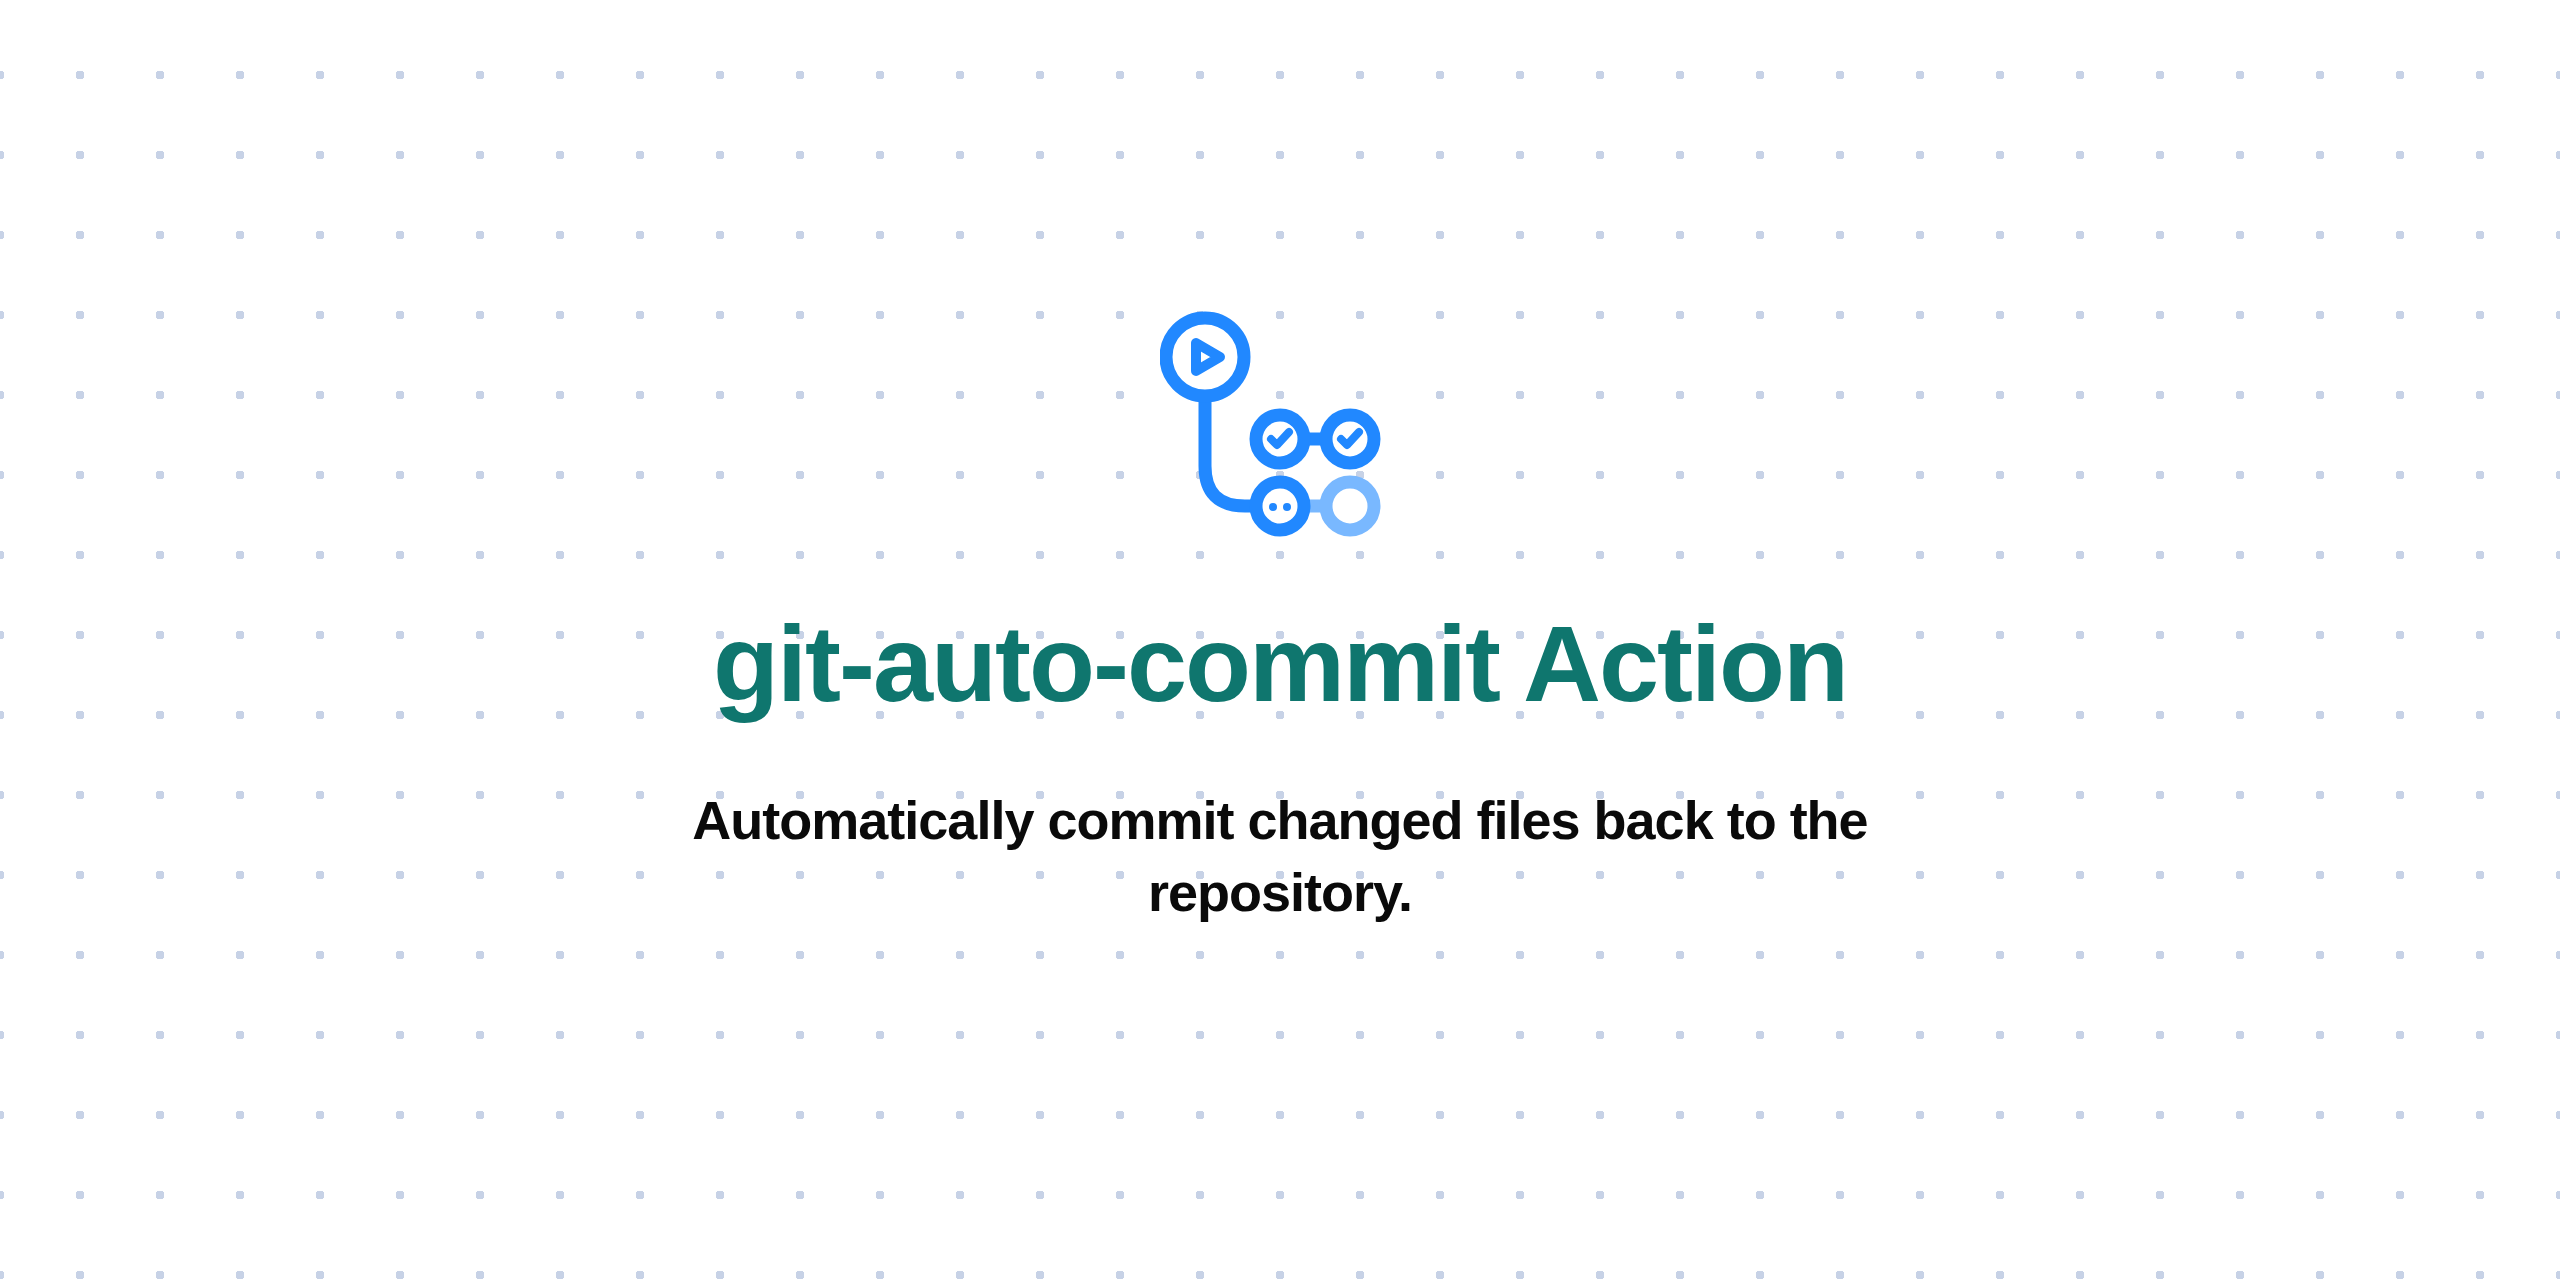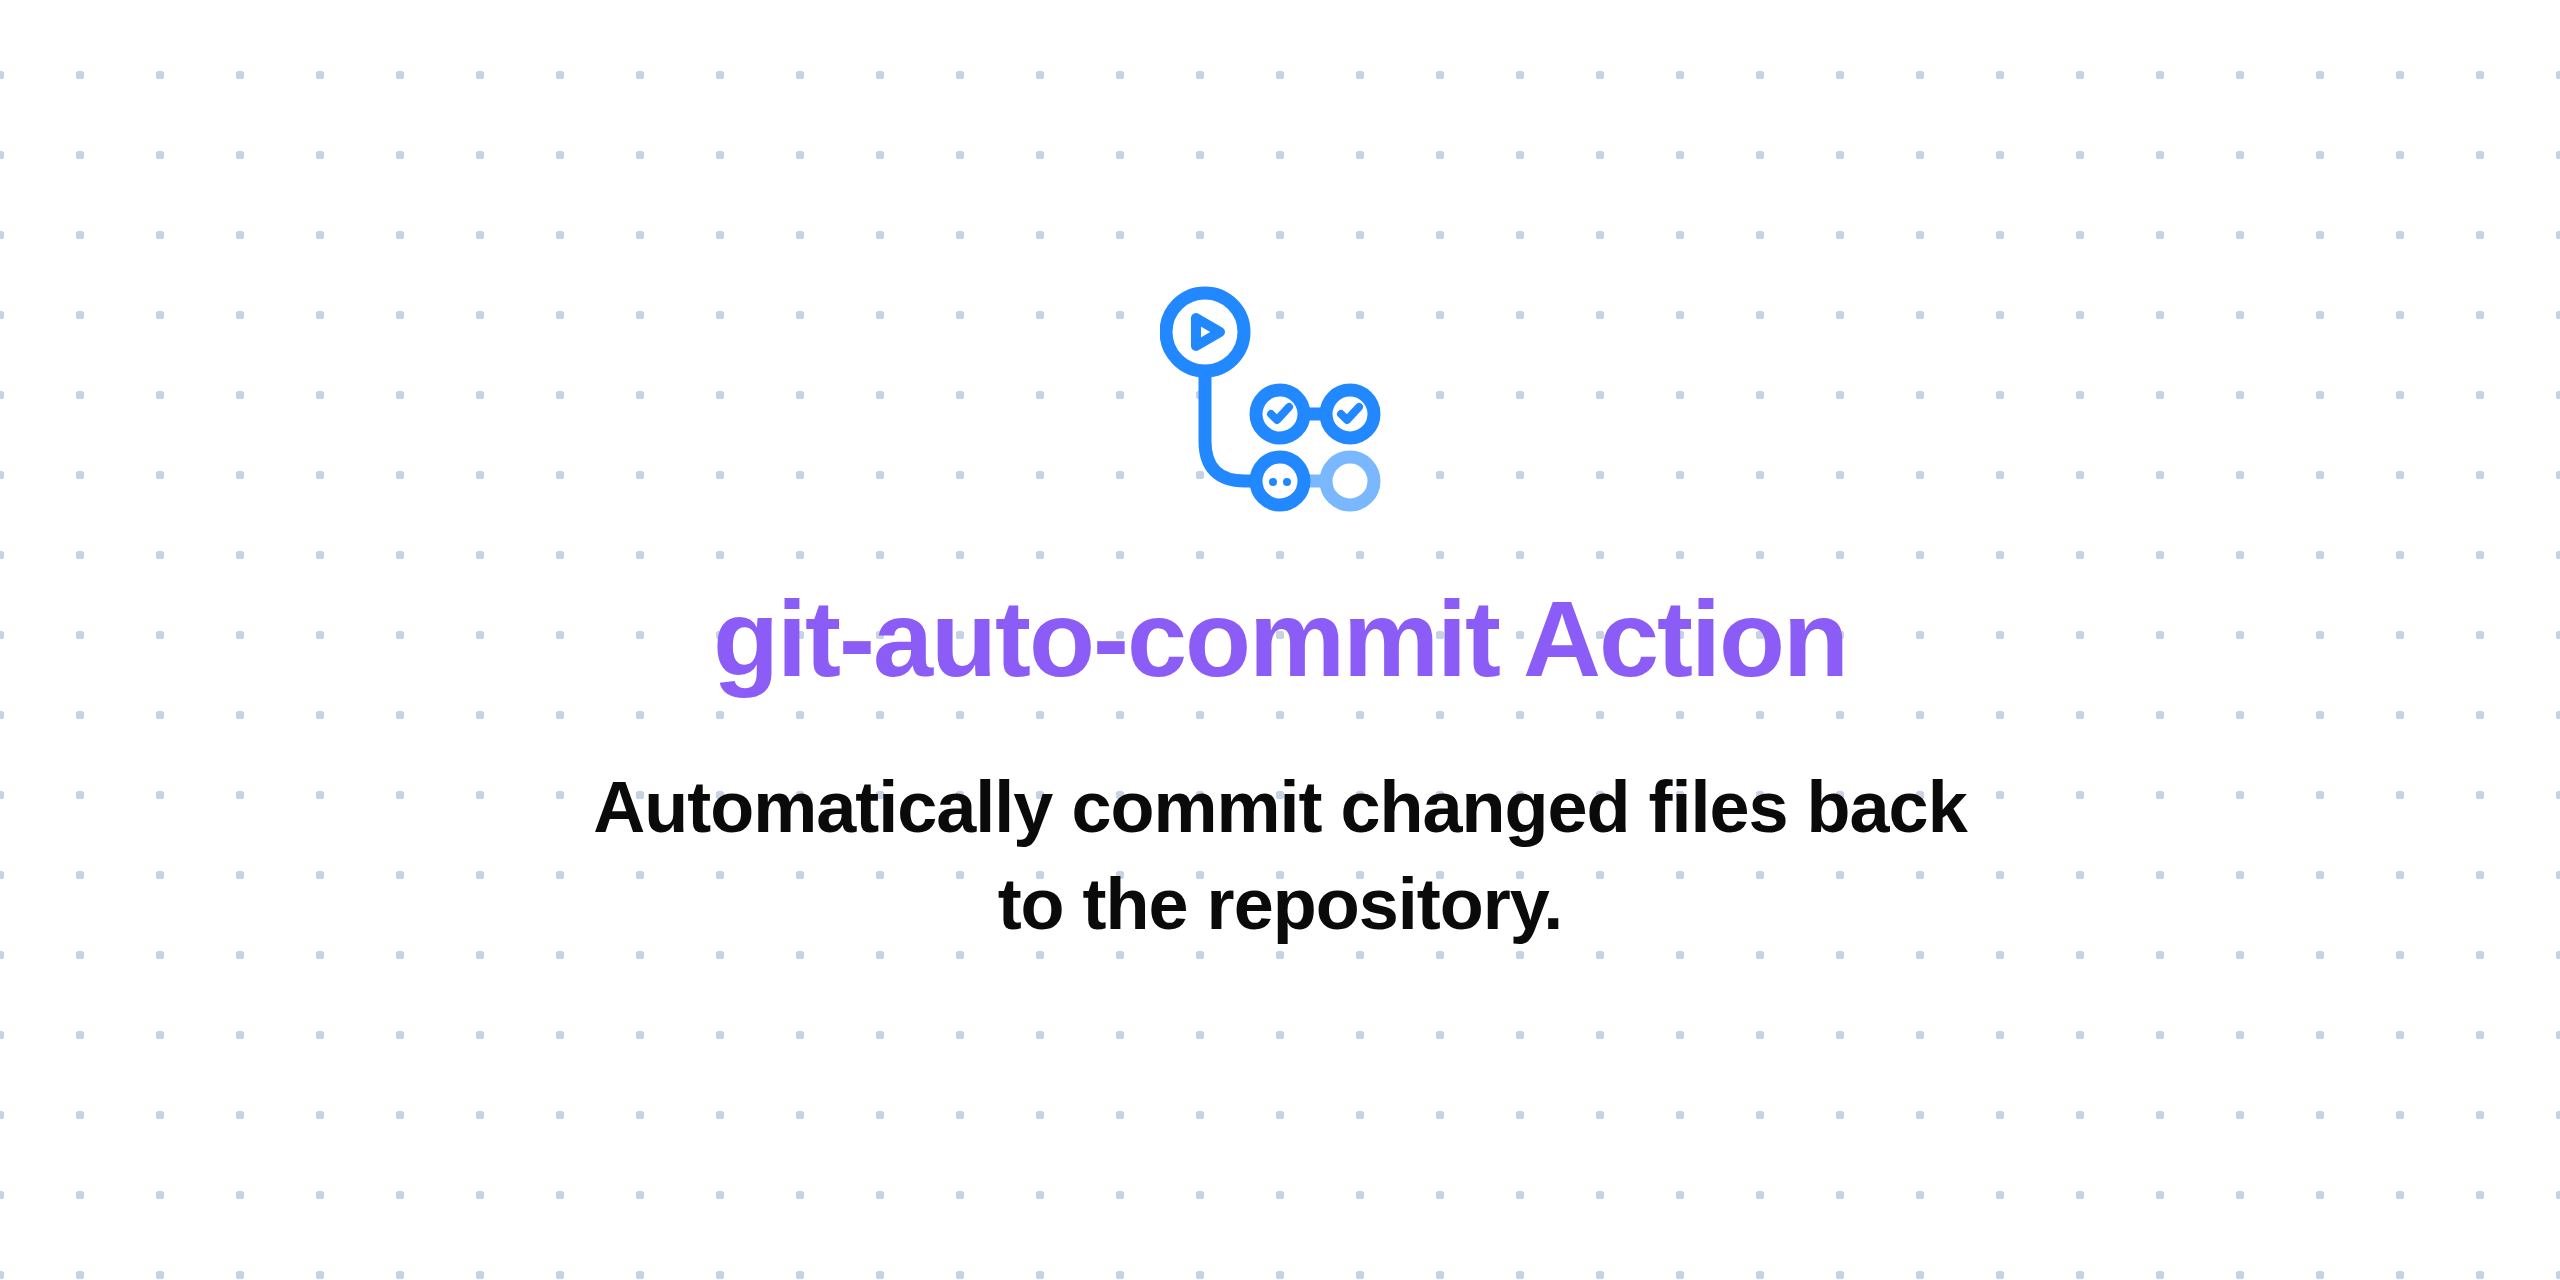--- a/index.html
+++ b/index.html
@@ -31,28 +31,28 @@
       margin-top: -40px;
     }
     
     .icon-wrapper {
       margin-bottom: 60px;
     }
     
     .title {
       font-size: 108px;
       font-weight: 800;
-      color: #8b5cf6;
+      color: #0f766e;
       letter-spacing: -2px;
       margin-bottom: 60px;
       line-height: 1.1;
     }
     
     .subtitle {
-      font-size: 72px;
+      font-size: 54px;
       font-weight: 700;
       color: #0a0a0a;
       line-height: 1.35;
       letter-spacing: -1px;
       max-width: 1400px;
     }
   </style>
 </head>
 <body>
 

